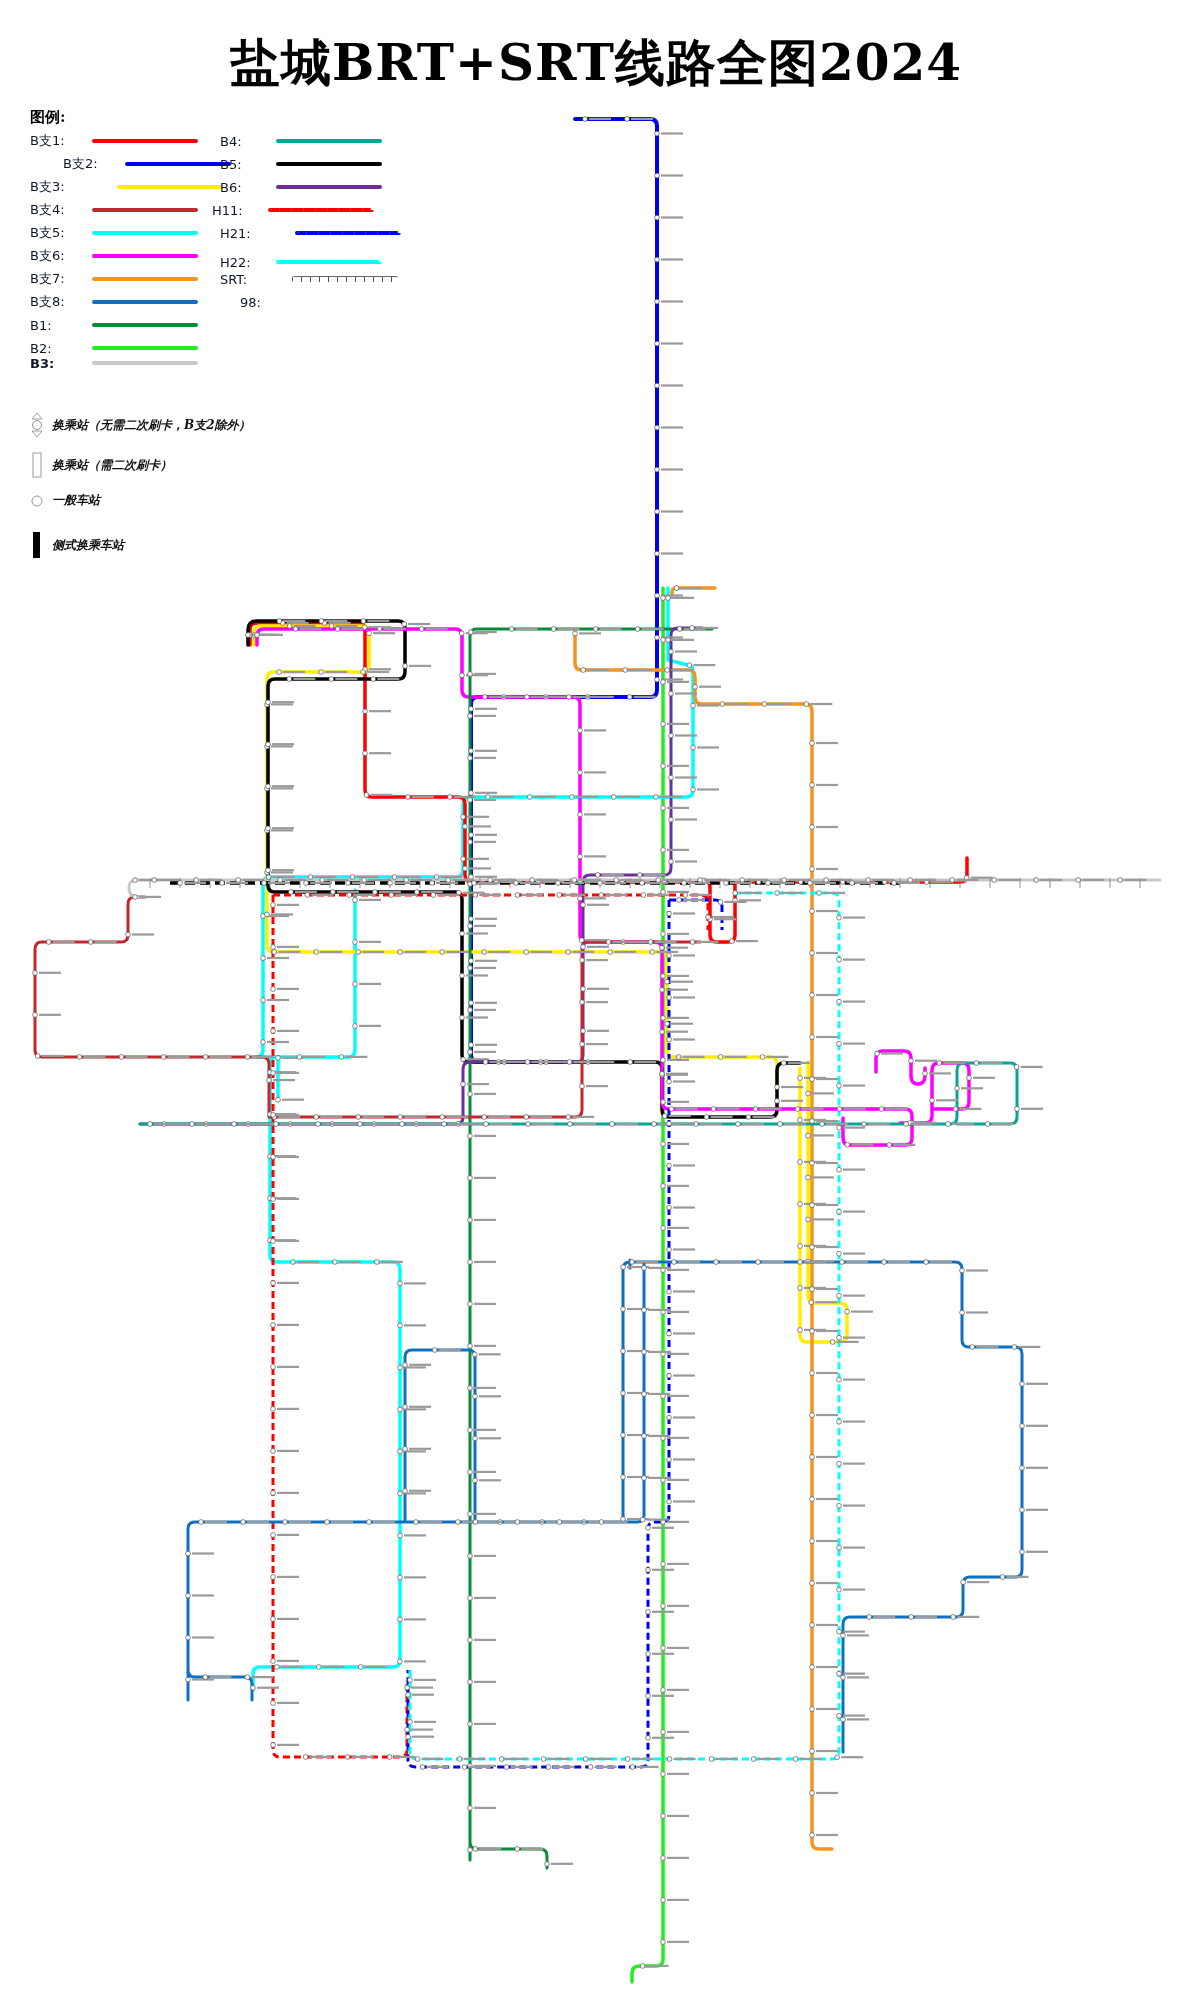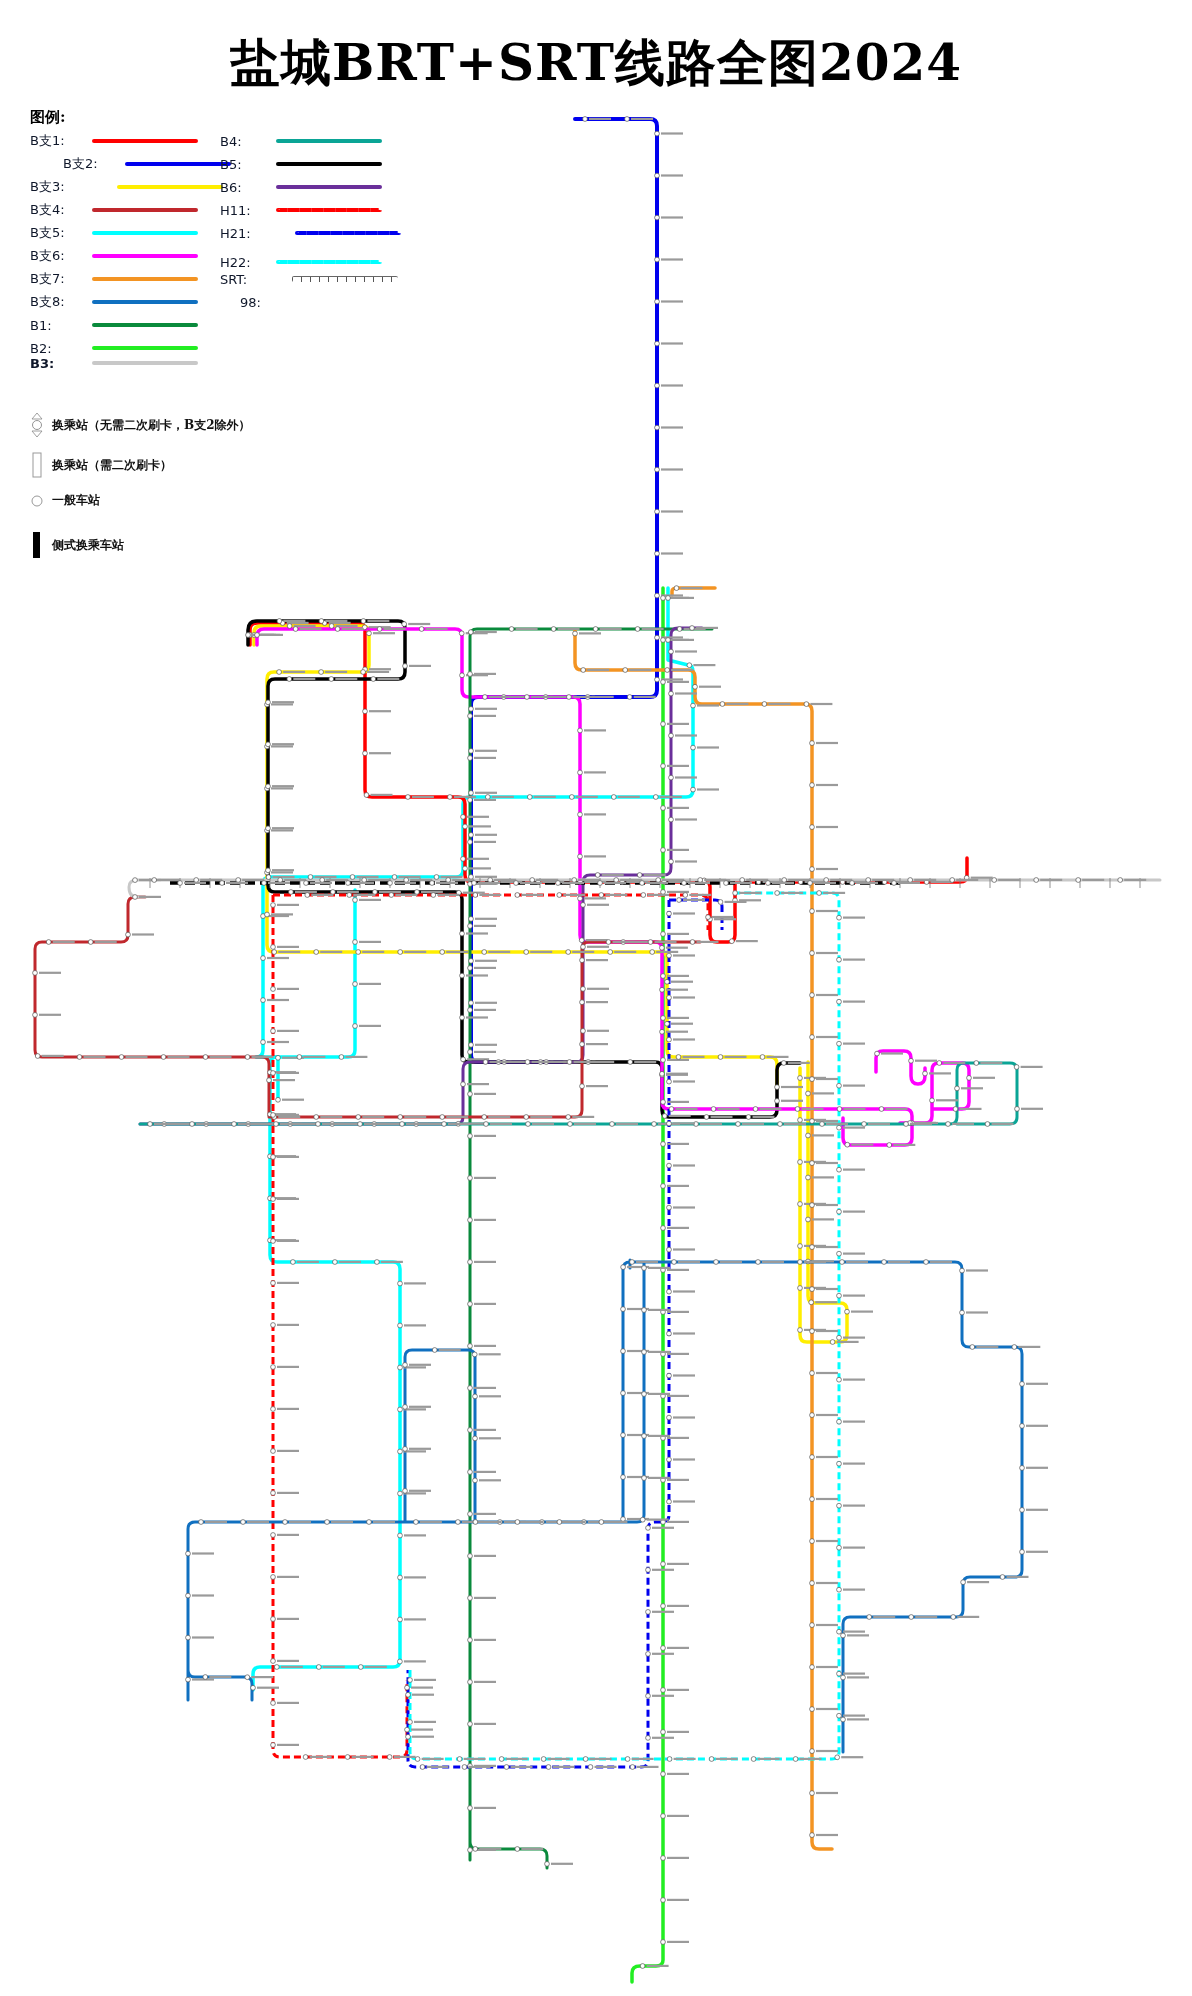--- a/index.html
+++ b/index.html
@@ -6,21 +6,21 @@
   body{width:1192px;height:1996px;position:relative;overflow:hidden;font-family:"DejaVu Sans",sans-serif;}
   #title{position:absolute;left:0;top:30px;width:1192px;text-align:center;font-family:"DejaVu Serif",serif;font-size:50px;font-weight:bold;letter-spacing:1px;color:#000;}
   #legend{position:absolute;left:30px;top:108px;width:400px;}
   .lg-head{font-family:"DejaVu Serif",serif;font-size:15px;font-weight:bold;margin-bottom:3px;}
   .lg-grid{position:relative;}
   .lg-row{position:absolute;height:22px;display:flex;align-items:center;}
   .lg-label{font-size:13px;width:62px;color:#0f172a;}
   .lg-swatch{width:106px;height:0;border-top:4px solid #000;border-radius:2px;}
   .lg-swatch.dashed{border-top-style:dashed;}
   .lg-swatch.srt{border-top:1px solid #666;height:5px;background:repeating-linear-gradient(90deg,#555 0 1px,transparent 1px 9px);background-size:9px 5px;background-repeat:repeat-x;}
-  .sym{position:absolute;left:30px;display:flex;align-items:center;font-family:"DejaVu Serif",serif;font-size:12px;font-weight:bold;color:#111;}
+  .sym{position:absolute;left:30px;display:flex;align-items:center;font-family:"DejaVu Serif",serif;font-size:12px;font-weight:bold;color:#111;font-style:italic;}
   .sym .ic{width:14px;margin-right:8px;display:flex;justify-content:center;align-items:center;}
   #map{position:absolute;left:0;top:0;}
 </style>
 </head>
 <body>
 
 <div id="title">盐城BRT+SRT线路全图2024</div>
 
 <svg id="map" width="1192" height="1996" viewBox="0 0 1192 1996">
   <g id="routes">
@@ -1355,21 +1355,21 @@
         <span class="lg-swatch" style="border-top-color: rgb(10, 165, 150);"></span>
       </div>
       <div class="lg-row" style="left: 190px; top: 23px;">
         <span class="lg-label" style="width: 56px;">B5:</span>
         <span class="lg-swatch" style="border-top-color: rgb(0, 0, 0);"></span>
       </div>
       <div class="lg-row" style="left: 190px; top: 46px;">
         <span class="lg-label" style="width: 56px;">B6:</span>
         <span class="lg-swatch" style="border-top-color: rgb(106, 47, 154);"></span>
       </div>
-      <div class="lg-row" style="left: 190px; top: 69px;">
+      <div class="lg-row" style="left: 182px; top: 69px;">
         <span class="lg-label" style="width: 56px;">H11:</span>
         <span class="lg-swatch dashed" style="border-top-color: rgb(255, 0, 0);"></span>
       </div>
       <div class="lg-row" style="left: 190px; top: 92px; gap: 19px;">
         <span class="lg-label" style="width: 56px;">H21:</span>
         <span class="lg-swatch dashed" style="border-top-color: rgb(0, 0, 238);"></span>
       </div>
       <div class="lg-row" style="left: 190px; top: 121px;">
         <span class="lg-label" style="width: 56px;">H22:</span>
         <span class="lg-swatch dashed" style="border-top-color: rgb(0, 255, 255);"></span>

